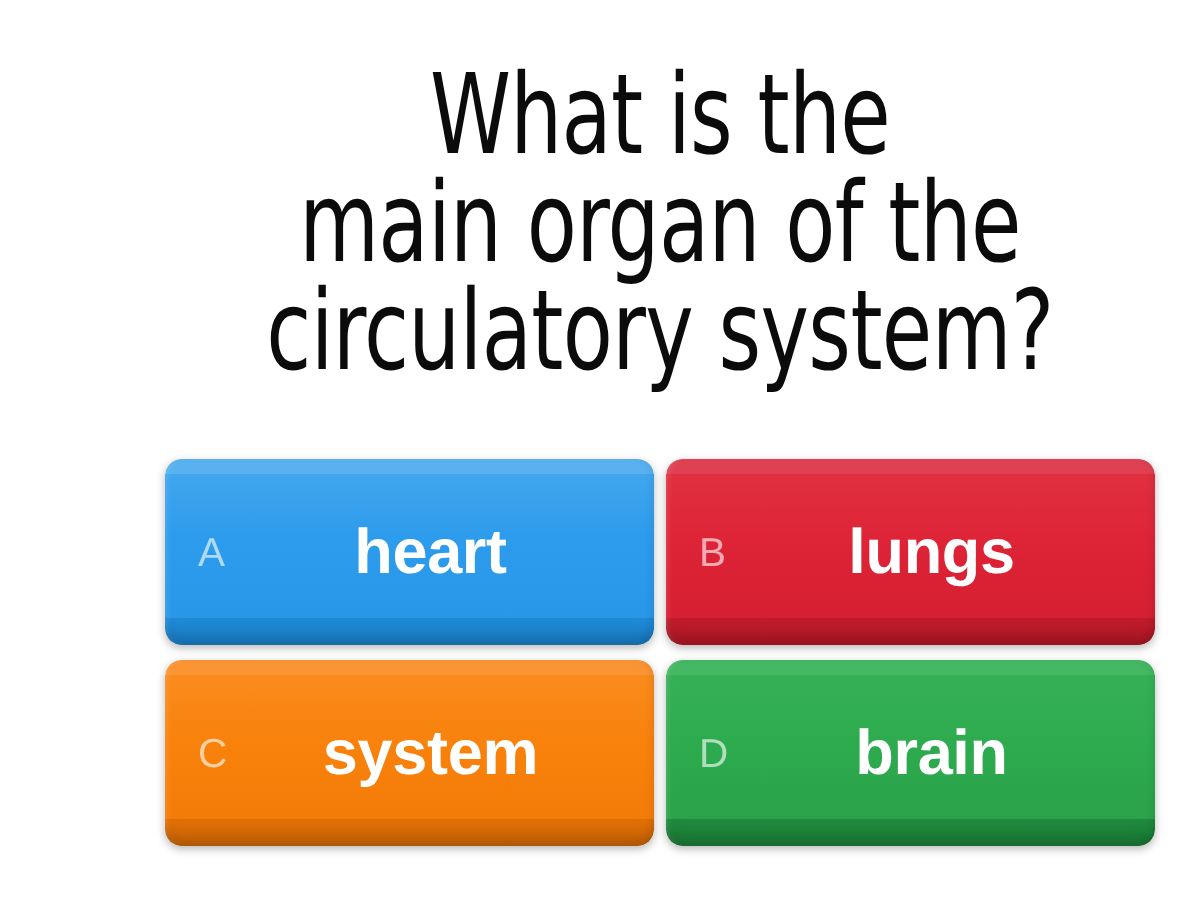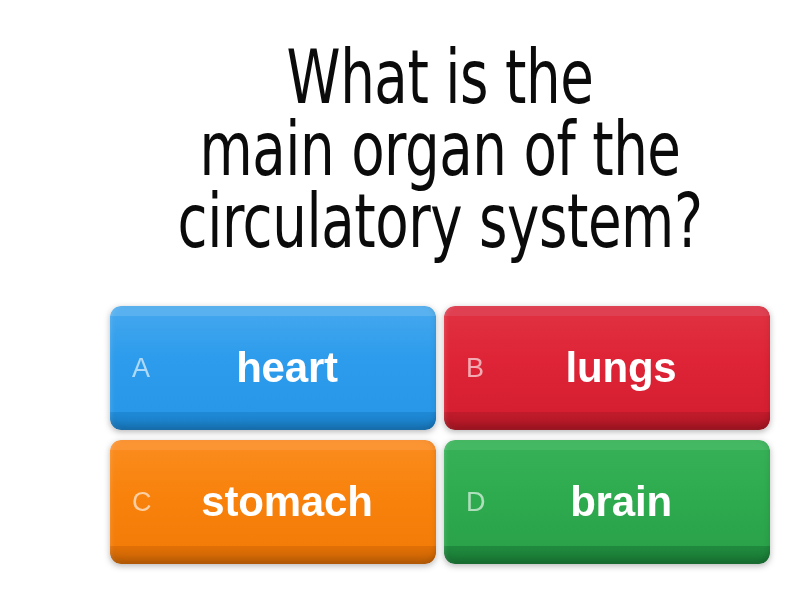--- a/index.html
+++ b/index.html
@@ -198,21 +198,21 @@
       <span class="answer-letter">B</span>
       <span class="answer-label">lungs</span>
     </button>
 
     <button class="answer-button opt-c">
       <span class="face-top"></span>
       <span class="face-body"></span>
       <span class="face-bottom"></span>
       <span class="face-inner-shade"></span>
       <span class="answer-letter">C</span>
-      <span class="answer-label">stomach</span>
+      <span class="answer-label">system</span>
     </button>
 
     <button class="answer-button opt-d">
       <span class="face-top"></span>
       <span class="face-body"></span>
       <span class="face-bottom"></span>
       <span class="face-inner-shade"></span>
       <span class="answer-letter">D</span>
       <span class="answer-label">brain</span>
     </button>

